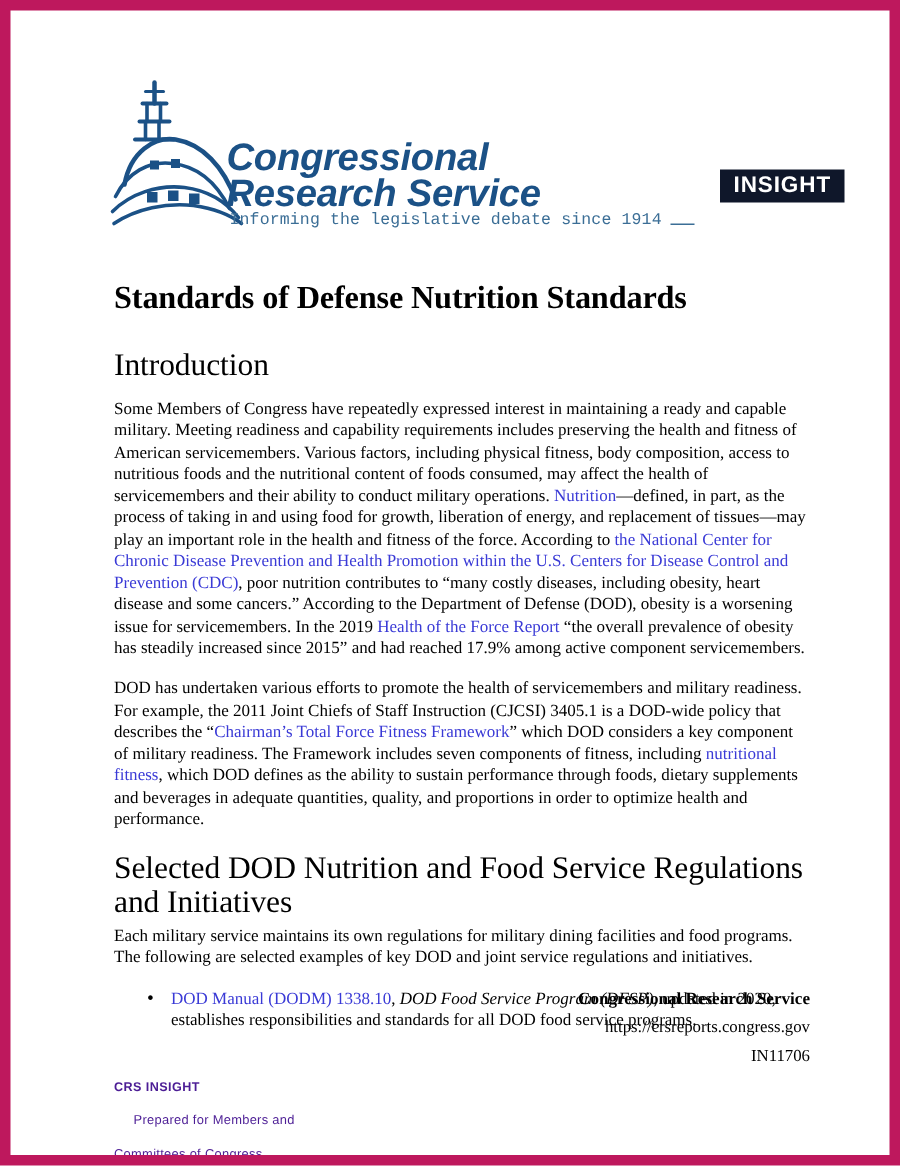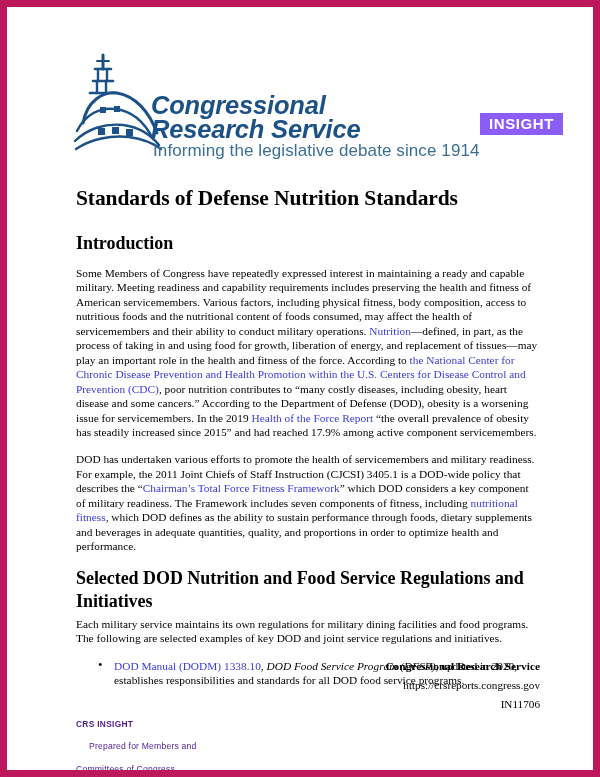--- a/index.html
+++ b/index.html
@@ -65,38 +65,38 @@
   }
   .tagline-row {
     position: absolute;
     left: 80px;
     top: 92px;
     display: flex;
     align-items: center;
     width: 310px;
   }
   .tagline {
-    font-family: Liberation Sans, sans-serif;
-    font-size: 17px;
+    font-family: Liberation Mono, monospace;
+    font-size: 11px;
     color: #3b6e96;
     letter-spacing: 0.1px;
     white-space: nowrap;
   }
   .tagline-rule {
     flex: 1;
     height: 1px;
     background: #3b6e96;
     margin-left: 6px;
     margin-top: 4px;
   }
   .insight-badge {
     position: absolute;
     left: 473px;
     top: 106px;
-    background: #8b5cf6;
+    background: #0f172a;
     color: #ffffff;
     font-family: "Liberation Sans", sans-serif;
     font-weight: bold;
     font-size: 15px;
     letter-spacing: 0.6px;
     padding: 3px 9px 4px 9px;
     line-height: 1;
   }
 
   
@@ -114,22 +114,22 @@
     margin: 0 0 21px 0;
     letter-spacing: -0.1px;
   }
   .doc-date {
     font-size: 12.4px;
     line-height: 16px;
     margin: 0 0 22px 0;
   }
   h2.section-title {
     font-family: "Liberation Serif", serif;
-    font-weight: bold;
-    font-size: 18px;
+    font-weight: normal;
+    font-size: 21px;
     line-height: 23px;
     margin: 0 0 11px 0;
     letter-spacing: -0.05px;
   }
   h2.section-title.two-line {
     margin-bottom: 4px;
   }
   p.body-text {
     font-size: 11.35px;
     line-height: 14.45px;

